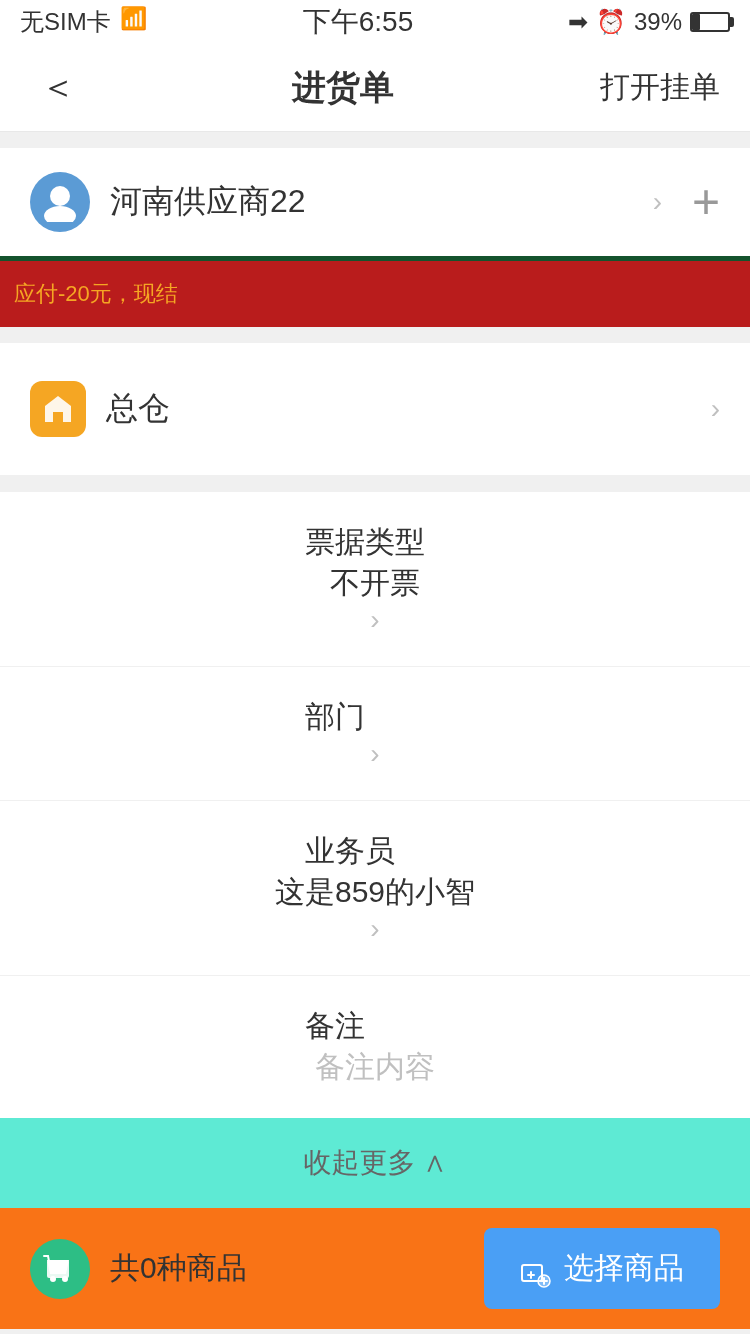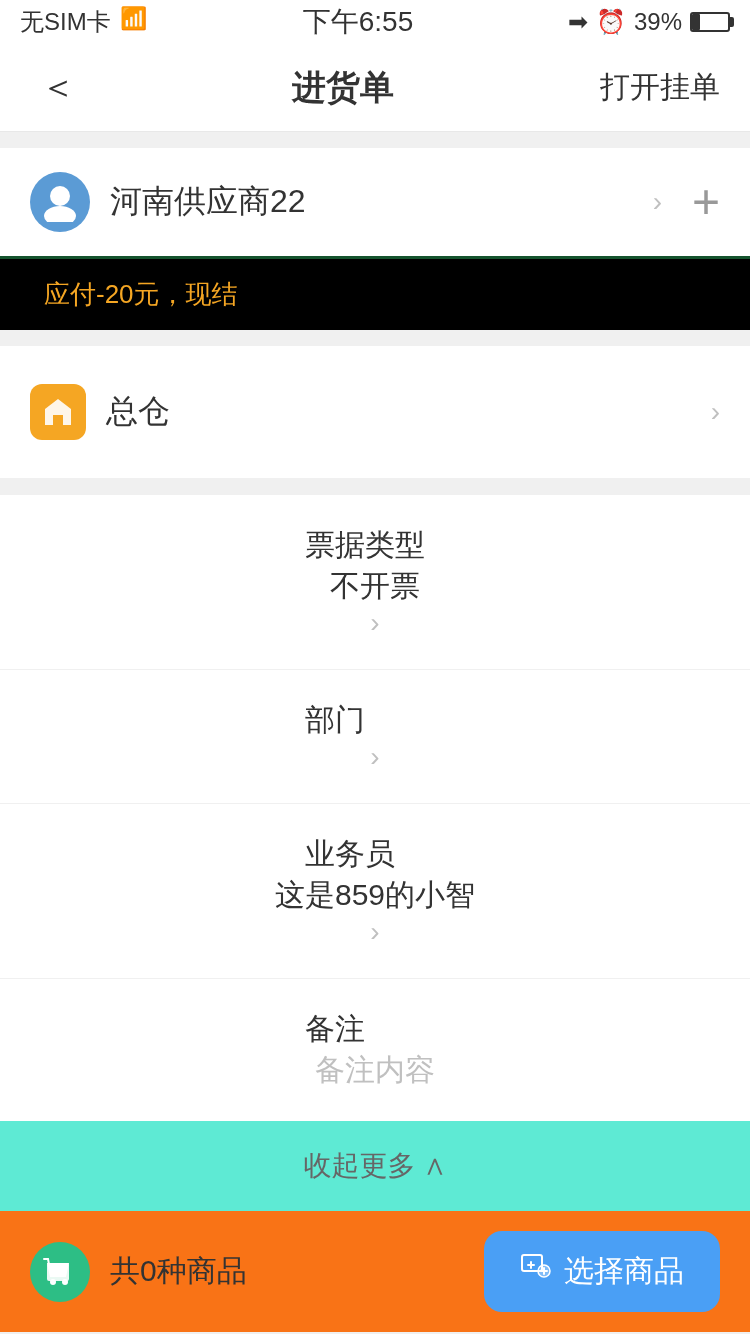--- a/index.html
+++ b/index.html
@@ -107,21 +107,21 @@
     .card-section {
       background: #fff;
       margin-bottom: 0;
     }
 
     
     .supplier-row {
       display: flex;
       align-items: center;
       padding: 24px 30px;
-      border-bottom: 3px solid #14532d;
+      border-bottom: 5px solid #14532d;
     }
     .supplier-avatar {
       width: 60px;
       height: 60px;
       border-radius: 50%;
       background: #5b9bd5;
       display: flex;
       align-items: center;
       justify-content: center;
       margin-right: 20px;
@@ -139,23 +139,23 @@
     }
     .add-btn {
       font-size: 48px;
       color: #999;
       cursor: pointer;
       line-height: 1;
     }
 
     
     .notice-bar {
-      background: #000000;
-      padding: 18px 44px;
-      font-size: 26px;
+      background: #b91c1c;
+      padding: 18px 14px;
+      font-size: 22px;
       color: #f5a623;
     }
 
     
     .warehouse-row {
       display: flex;
       align-items: center;
       padding: 38px 30px;
       background: #fff;
     }
@@ -238,26 +238,26 @@
     }
     .product-count {
       flex: 1;
       font-size: 30px;
       color: #333;
     }
     .select-goods-btn {
       background: #4a9ff5;
       color: #fff;
       border: none;
-      border-radius: 18px;
+      border-radius: 8px;
       padding: 20px 36px;
       font-size: 30px;
       cursor: pointer;
       display: flex;
-      align-items: flex-start;
+      align-items: flex-end;
       gap: 12px;
     }
 
     .wifi-icon {
       display: inline-block;
       font-size: 22px;
     }
   </style>
 </head>
 <body>

